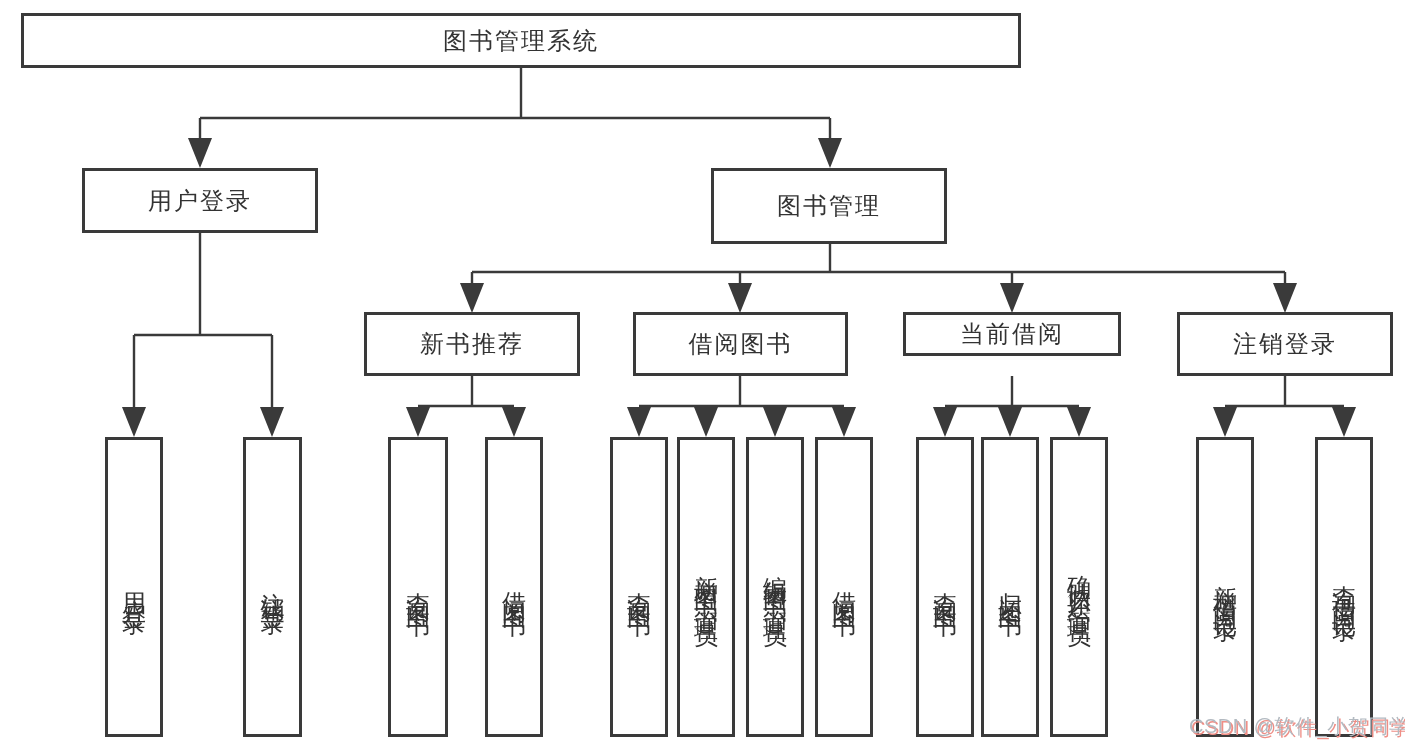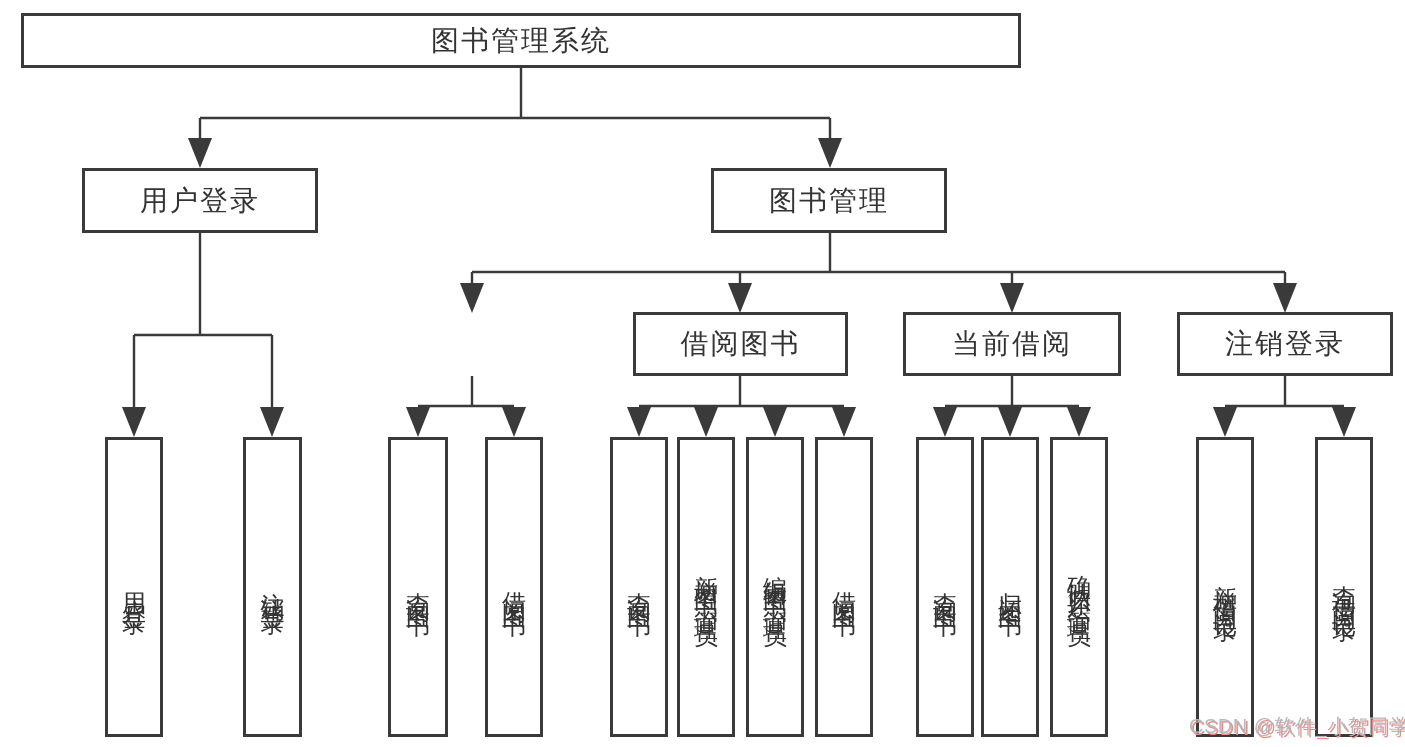--- a/index.html
+++ b/index.html
@@ -20,21 +20,21 @@
   .node {
     position: absolute;
     box-sizing: border-box;
     border: 3px solid #3a3a3a;
     background: #ffffff;
     display: flex;
     align-items: center;
     justify-content: center;
   }
   .hlabel {
-    font-size: 28px;
+    font-size: 24px;
     letter-spacing: 2px;
     color: #333333;
     white-space: nowrap;
   }
   .vnode {  }
   .vlabel {
     writing-mode: vertical-rl;
     text-orientation: mixed;
     font-size: 24px;
     letter-spacing: 7px;
@@ -97,28 +97,31 @@
     </g>
   </svg>
 
   <div class="node" style="left:21px; top:13px; width:1000px; height:55px;">
     <span class="hlabel">图书管理系统</span>
   </div>
 
   <div class="node" style="left:82px; top:168px; width:236px; height:65px;">
     <span class="hlabel">用户登录</span>
   </div>
-  <div class="node" style="left:711px; top:168px; width:236px; height:65px;">
+  <div class="node" style="left:711px; top:168px; width:236px; height:76px;">
     <span class="hlabel">图书管理</span>
   </div>
 
+  <div class="node" style="left:364px; top:312px; width:216px; height:64px;">
+    <span class="hlabel">新书推荐</span>
+  </div>
   <div class="node" style="left:633px; top:312px; width:215px; height:64px;">
     <span class="hlabel">借阅图书</span>
   </div>
-  <div class="node" style="left:903px; top:312px; width:218px; height:64px;">
+  <div class="node" style="left:903px; top:312px; width:218px; height:44px;">
     <span class="hlabel">当前借阅</span>
   </div>
   <div class="node" style="left:1177px; top:312px; width:216px; height:64px;">
     <span class="hlabel">注销登录</span>
   </div>
 
   <div class="node vnode" style="left:105px; top:437px; width:58px; height:300px;">
     <span class="vlabel">用户登录</span>
   </div>
   <div class="node vnode" style="left:243px; top:437px; width:59px; height:300px;">

